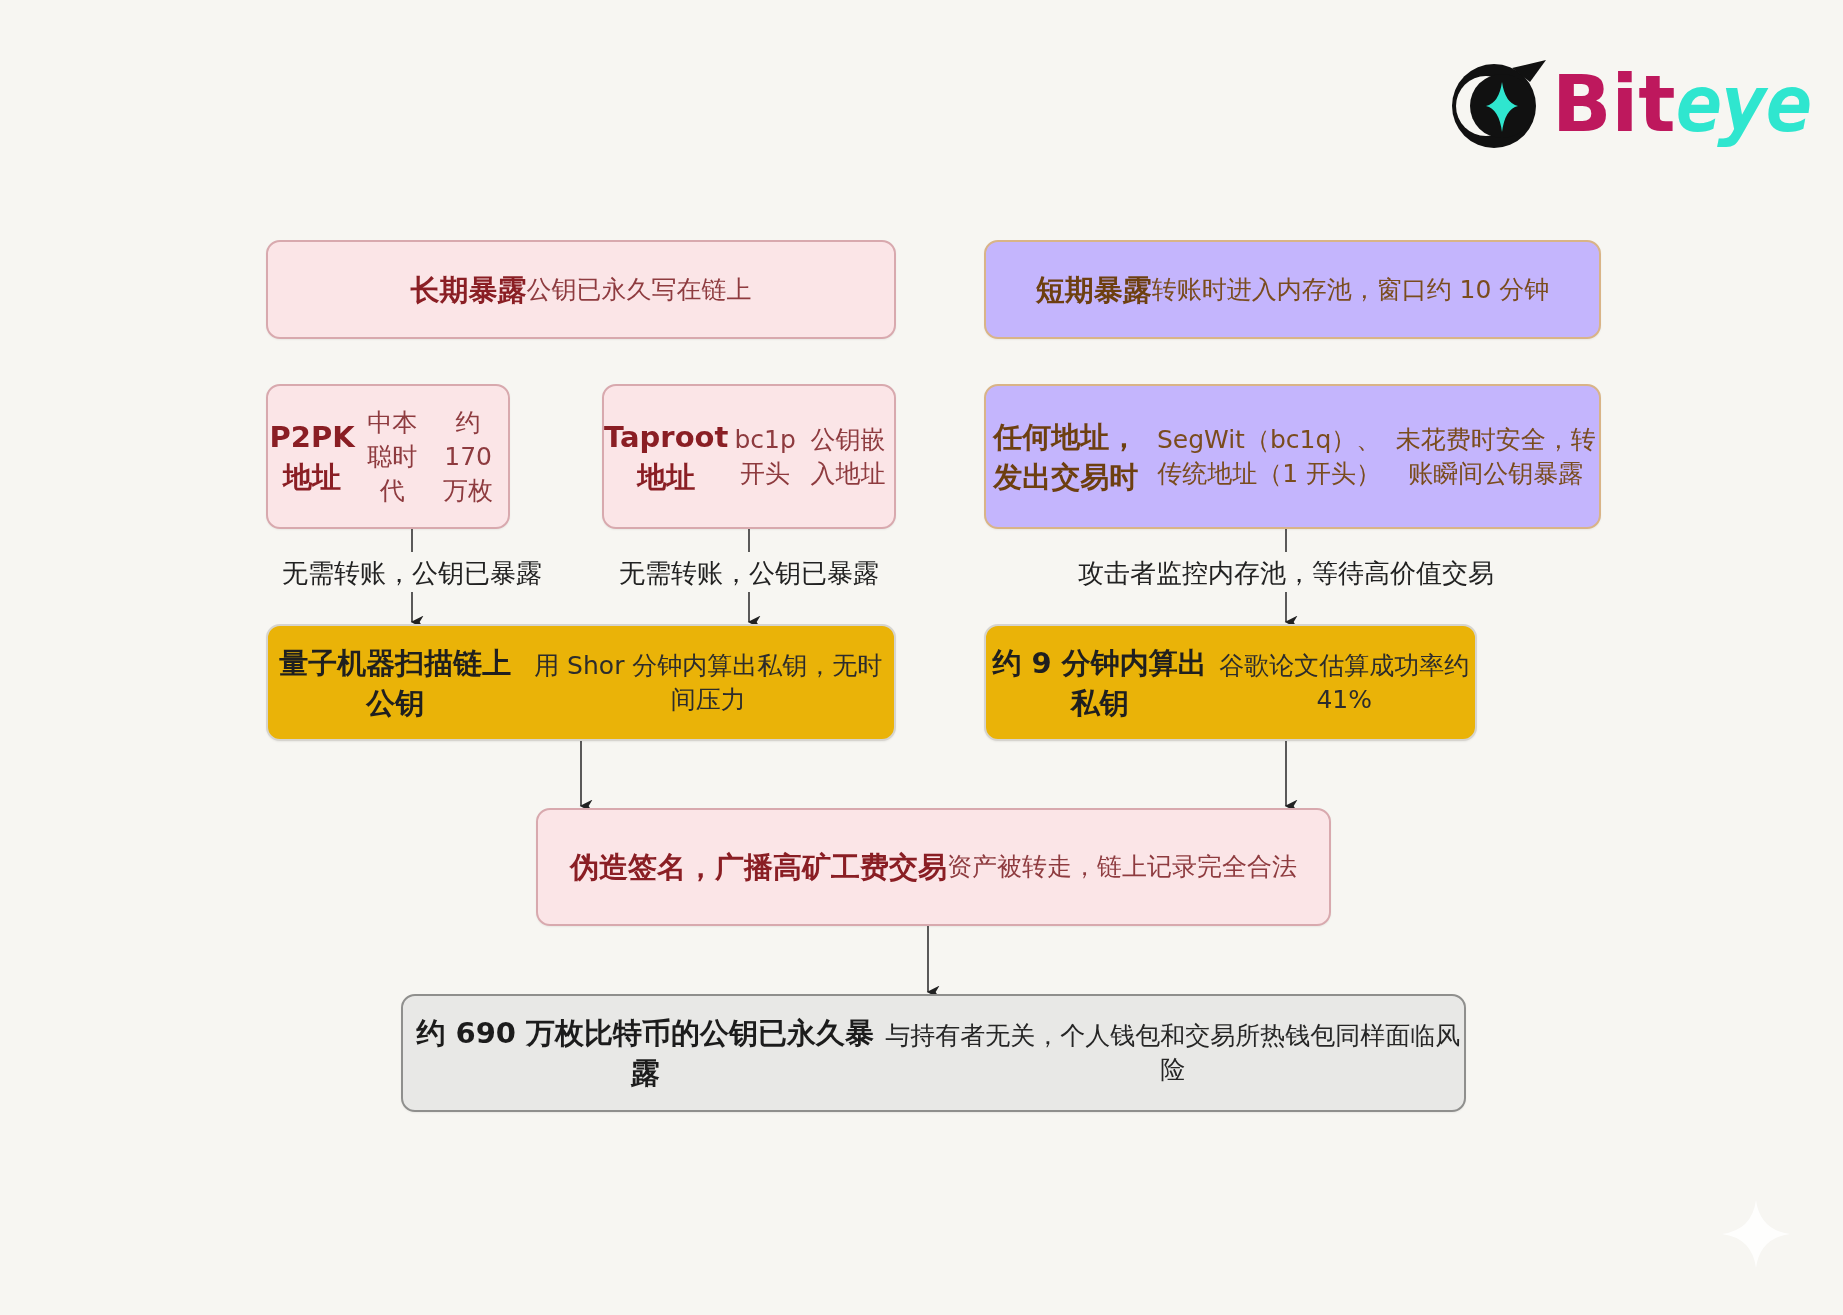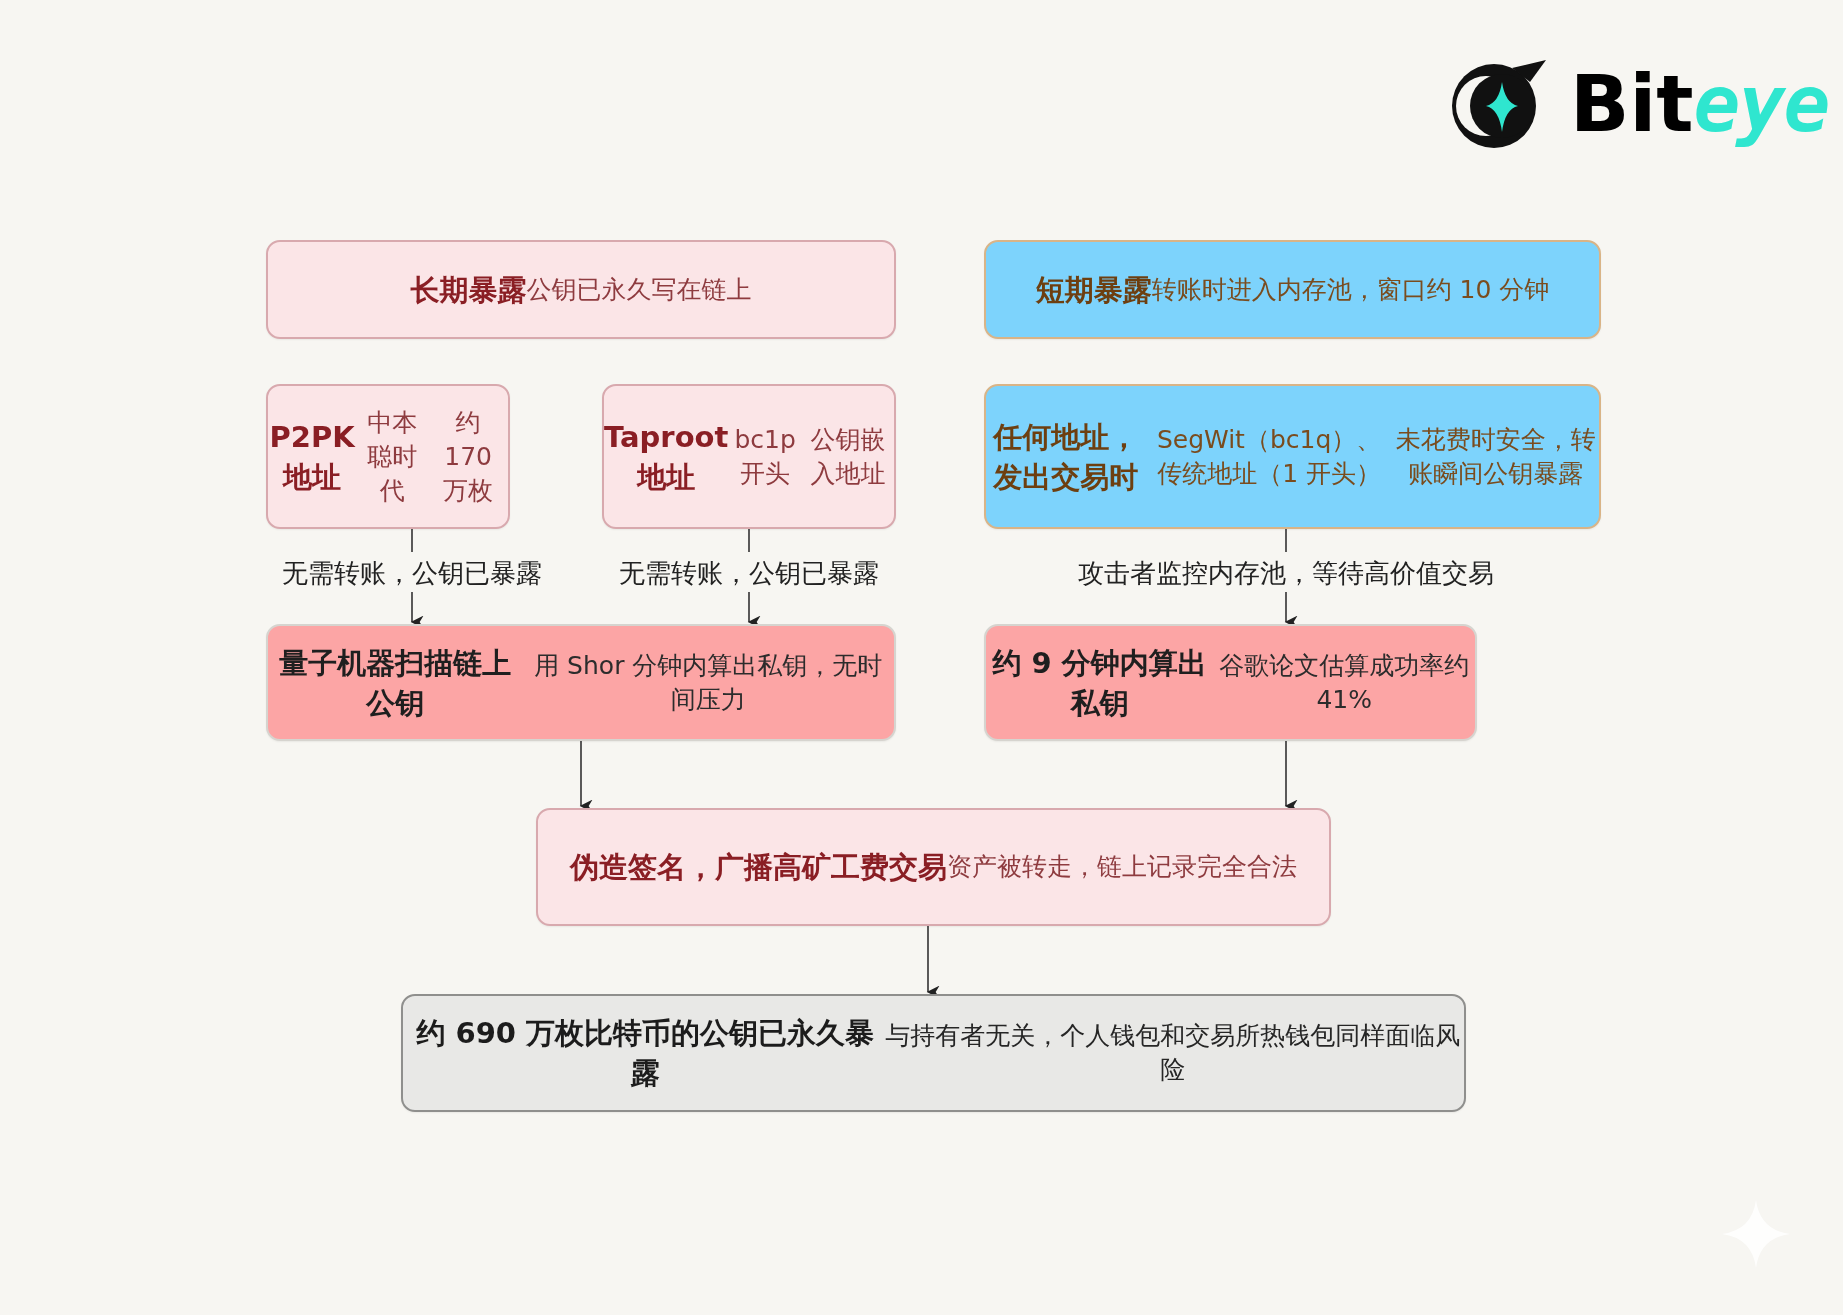--- a/index.html
+++ b/index.html
@@ -15,37 +15,37 @@
       border-radius: 14px; border: 2px solid;
       display: flex; align-items: center; justify-content: center;
       text-align: center;
       box-shadow: 0 1px 2px rgba(0,0,0,0.06);
     }
     .box .title { font-weight: bold; font-size: 29px; line-height: 40px; }
     .box .sub { font-size: 25px; line-height: 34px; }
     .pink { background: #fbe5e7; border-color: #d8a9ae; }
     .pink .title { color: #8a1e24; }
     .pink .sub { color: #8e3b3f; }
-    .amber { background: #7dd3fc; border-color: #d9b487; }
+    .amber { background: #c4b5fd; border-color: #d9b487; }
     .amber .title { color: #6d3f10; }
     .amber .sub { color: #7a4c1e; }
-    .gray { background: #fca5a5; border-color: #d6d4cf; }
+    .gray { background: #eab308; border-color: #d6d4cf; }
     .gray .title { color: #1f1f1f; }
     .gray .sub { color: #2c2c2c; }
     .gray-dark { background: #e8e8e6; border-color: #8f8f8d; border-width: 2.5px; }
     .gray-dark .title { color: #1c1c1c; }
     .gray-dark .sub { color: #262626; }
     .edge-label {
       position: absolute; font-size: 26px; color: #222; white-space: nowrap;
       transform: translateX(-50%); background: #f7f6f2; padding: 0 4px;
       line-height: 34px;
     }
     .logo { position: absolute; left: 1442px; top: 48px; width: 330px; height: 120px; }
     .logo-text { position: absolute; left: 110px; top: 6px; font-size: 78px; font-weight: bold; line-height: 100px; }
-    .logo-bit { color: #000000; font-family: "DejaVu Sans", sans-serif; margin-left: 18px; }
+    .logo-bit { color: #be185d; font-family: "DejaVu Sans", sans-serif; }
     .logo-eye { color: #2fe6cf; font-family: "DejaVu Sans Mono", monospace; letter-spacing: -2px; font-style: italic; }
     .sparkle { position: absolute; left: 1718px; top: 1196px; width: 76px; height: 76px; }
     svg.arrows { position: absolute; left: 0; top: 0; }
   </style>
 </head>
 <body>
 
 <div class="canvas">
 
   <div class="logo">

